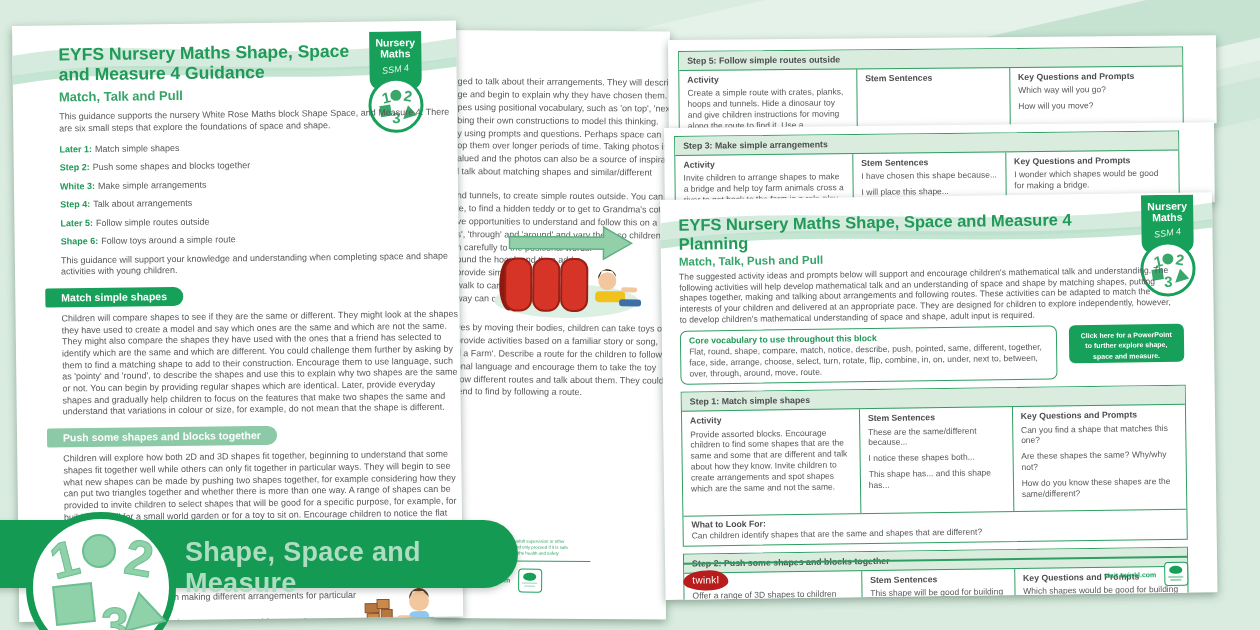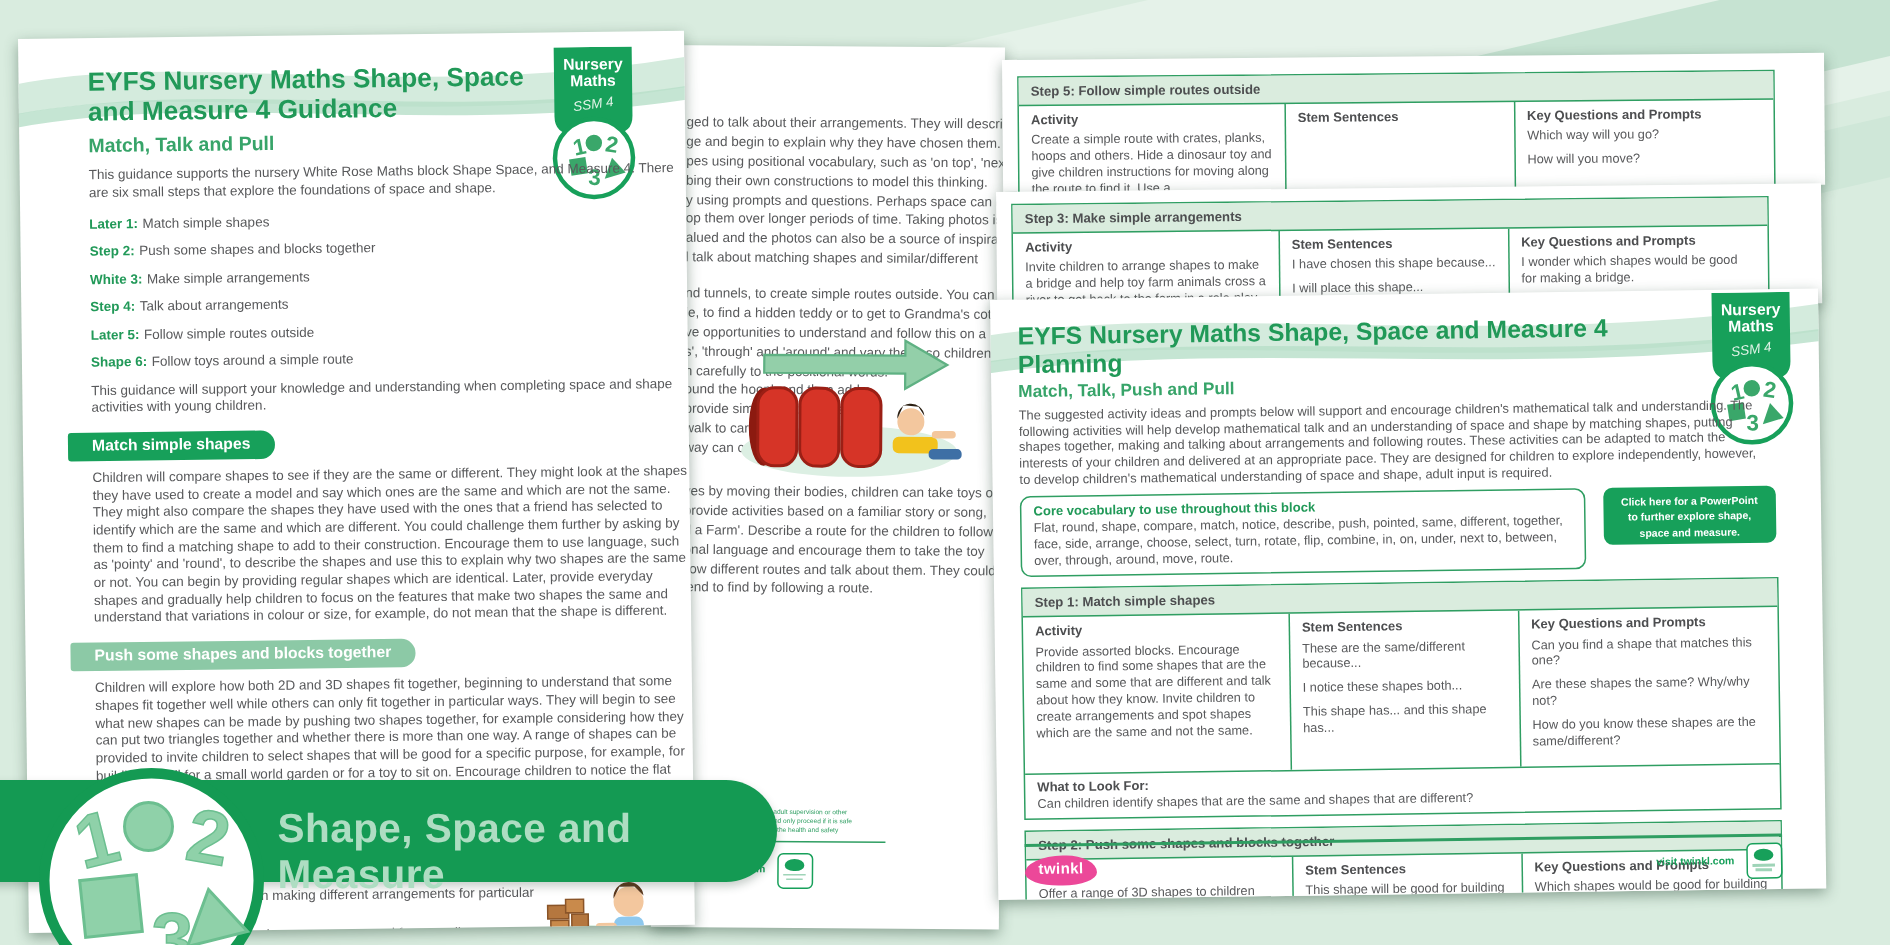--- a/index.html
+++ b/index.html
@@ -72,21 +72,21 @@
   .plan-intro{font-size:8.6px;color:#58595b;line-height:1.24;margin-top:4px;width:500px;position:relative;}
   .vocab-row{display:flex;margin-top:6px;position:relative;}
   .vocab-box{border:1.4px solid #2f9e62;border-radius:7px;padding:4px 8px;width:368px;}
   .vocab-box .vt{color:#219958;font-weight:bold;font-size:8.7px;}
   .vocab-box .vb{color:#58595b;font-size:8.5px;line-height:1.3;margin-top:1px;}
   .ppt-btn{margin-left:12px;background:#17a05a;color:#fff;font-weight:bold;font-size:7px;line-height:1.45;border:none;border-radius:6px;padding:6px 8px;width:118px;height:38px;text-align:center;cursor:pointer;align-self:flex-start;}
   .planning .step-table{margin-top:7px;width:503px;position:relative;}
   .p-footer{position:absolute;left:18px;width:505px;bottom:7px;}
   .p-rule{border-top:2px solid #2f9e62;margin-bottom:4px;}
   .p-frow{display:flex;align-items:center;}
-  .logo-blob{background:#ec4899;color:#fff;font-weight:bold;font-size:10px;border-radius:55% 45% 50% 50%/60% 60% 45% 45%;padding:4px 9px 5px 9px;letter-spacing:.3px;}
+  .logo-blob{background:#b91c1c;color:#fff;font-weight:normal;font-size:10px;border-radius:55% 45% 50% 50%/60% 60% 45% 45%;padding:4px 9px 5px 9px;letter-spacing:.3px;}
   .spacer{flex:1;}
   .tw-badge{width:22px;height:22px;border:1.5px solid #17a05a;border-radius:4px;margin-left:8px;position:relative;background:#fff;}
   .tw-badge .blob{position:absolute;left:4px;top:3px;width:13px;height:8px;background:#17a05a;border-radius:50% 50% 45% 45%;}
   .tw-badge .l1{position:absolute;left:3px;top:13px;width:15px;height:1.5px;background:#9fd4b8;}
   .tw-badge .l2{position:absolute;left:5px;top:16px;width:11px;height:1.5px;background:#9fd4b8;}
 
   
   .banner{position:absolute;left:-22px;top:520px;width:540px;height:68px;background:#149a53;border-radius:0 34px 34px 0;z-index:6;box-shadow:0 3px 6px rgba(30,60,45,.25);}
   .banner-label{position:absolute;left:207px;top:17px;font-size:27px;font-weight:bold;color:#aeddc2;letter-spacing:.3px;}
   .circle-badge{position:absolute;left:26px;top:512px;width:136px;height:136px;background:#fff;border:7px solid #149a53;border-radius:50%;z-index:7;}
@@ -229,21 +229,21 @@
     </div>
   </div>
 
   <div class="page partialA">
     <div class="partial-inner">
       <div class="step-table">
         <div class="step-band">Step 5: Follow simple routes outside</div>
         <div class="step-cols">
           <div class="col c1">
             <p class="colhead">Activity</p>
-            <span>Create a simple route with crates, planks, hoops and others. Hide a dinosaur toy and give children instructions for moving along the route to find it. Use a</span>
+            <span>Create a simple route with crates, planks, hoops and tunnels. Hide a dinosaur toy and give children instructions for moving along the route to find it. Use a</span>
           </div>
           <div class="col c2">
             <p class="colhead">Stem Sentences</p>
           </div>
           <div class="col c3">
             <p class="colhead">Key Questions and Prompts</p>
             <div class="linelist">
                 <div>Which way will you go?</div>
                 <div>How will you move?</div>
               </div>

